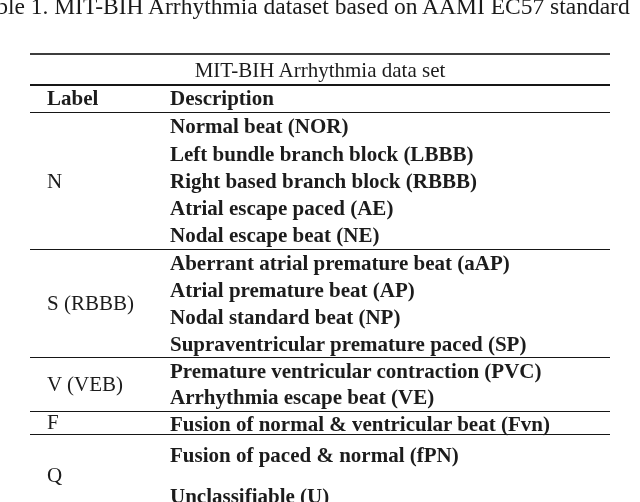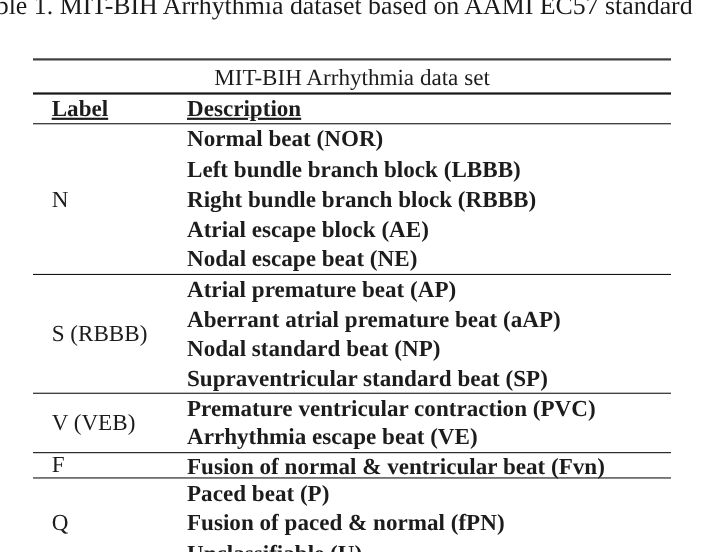--- a/index.html
+++ b/index.html
@@ -31,21 +31,20 @@
   .rule-mid2 { height: 1.8px; }
   .rule-bottom { height: 2.7px; background: #121212; }
   .title-row {
     height: 29px; line-height: 30px;
     text-align: center;
   }
   .header-row {
     height: 25.5px;
     display: flex;
     font-weight: bold;
-    text-decoration: underline;
   }
   .header-row .cell-label, .header-row .cell-desc {
     display: flex; align-items: center;
   }
   .cell-label {
     width: 123px;
     padding-left: 17px;
     flex: none;
   }
   .cell-desc { flex: 1; min-width: 0; }
@@ -95,33 +94,33 @@
     </div>
 
     <div class="rule rule-mid2"></div>
 
     <div id="sections">
   <div class="section section-0">
     <div class="cell-label section-label">N</div>
     <div class="cell-desc section-descs">
             <div class="desc-line">Normal beat (NOR)</div>
             <div class="desc-line">Left bundle branch block (LBBB)</div>
-            <div class="desc-line">Right bundle branch block (RBBB)</div>
-            <div class="desc-line">Atrial escape block (AE)</div>
+            <div class="desc-line">Right based branch block (RBBB)</div>
+            <div class="desc-line">Atrial escape paced (AE)</div>
             <div class="desc-line">Nodal escape beat (NE)</div>
           </div>
   </div>
 
   <div class="section section-1">
     <div class="cell-label section-label">S (RBBB)</div>
     <div class="cell-desc section-descs">
+            <div class="desc-line">Aberrant atrial premature beat (aAP)</div>
             <div class="desc-line">Atrial premature beat (AP)</div>
-            <div class="desc-line">Aberrant atrial premature beat (aAP)</div>
             <div class="desc-line">Nodal standard beat (NP)</div>
-            <div class="desc-line">Supraventricular standard beat (SP)</div>
+            <div class="desc-line">Supraventricular premature paced (SP)</div>
           </div>
   </div>
 
   <div class="section section-2">
     <div class="cell-label section-label">V (VEB)</div>
     <div class="cell-desc section-descs">
             <div class="desc-line">Premature ventricular contraction (PVC)</div>
             <div class="desc-line">Arrhythmia escape beat (VE)</div>
           </div>
   </div>
@@ -129,21 +128,20 @@
   <div class="section section-3">
     <div class="cell-label section-label">F</div>
     <div class="cell-desc section-descs">
             <div class="desc-line">Fusion of normal &amp; ventricular beat (Fvn)</div>
           </div>
   </div>
 
   <div class="section section-4">
     <div class="cell-label section-label">Q</div>
     <div class="cell-desc section-descs">
-            <div class="desc-line">Paced beat (P)</div>
             <div class="desc-line">Fusion of paced &amp; normal (fPN)</div>
             <div class="desc-line">Unclassifiable (U)</div>
           </div>
   </div>
 </div>
 
     <div class="rule rule-bottom"></div>
   </div>
 
 </div>

